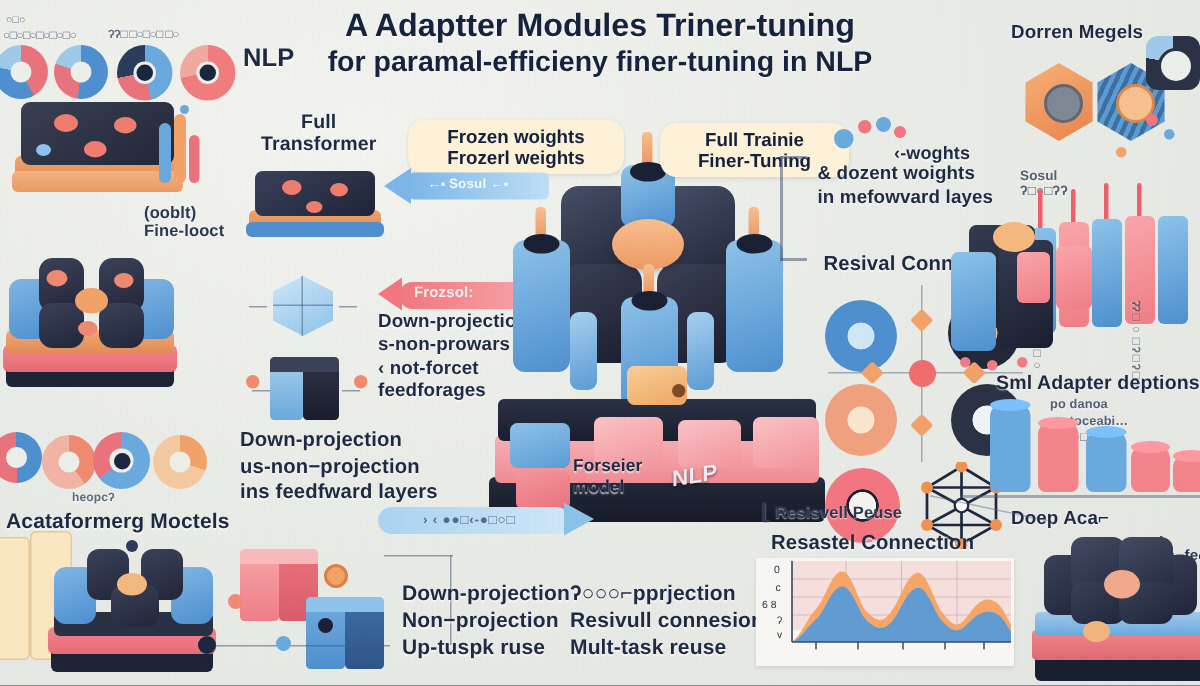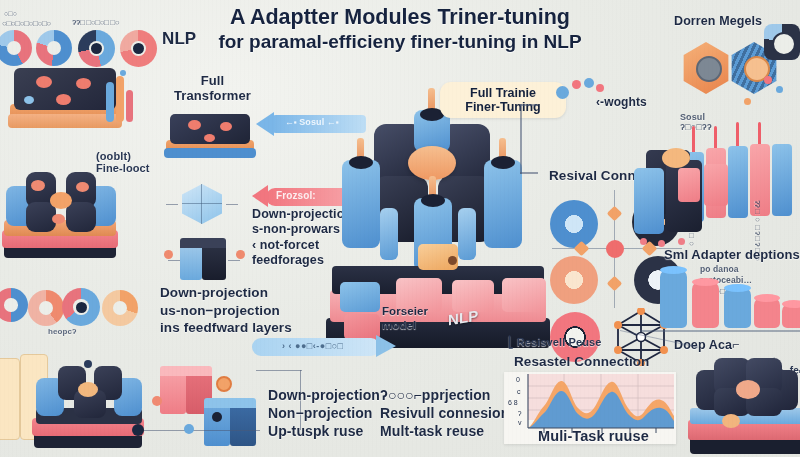--- a/index.html
+++ b/index.html
@@ -110,21 +110,21 @@
     <div class="node" style="left:50px;top:32px;width:15px;height:11px;background:#ef7d6e;border-radius:50%;"></div>
     <div class="node" style="left:18px;top:34px;width:10px;height:8px;background:#8dc3ea;border-radius:50%;"></div>
   </div>
 
   <div class="stack" style="left:106px;top:74px;width:28px;height:48px;">
     <div class="slab" style="left:0;top:8px;width:8px;height:40px;background:#6aa9dd;"></div>
     <div class="slab" style="left:10px;top:2px;width:8px;height:46px;background:#f2a268;"></div>
     <div class="slab" style="left:20px;top:16px;width:7px;height:32px;background:#e8737d;"></div>
   </div>
 
-  <div class="lbl blurry" style="left:96px;top:150px;font-size:11px;color:#2a3854;">
+  <div class="lbl blurry" style="left:96px;top:136px;font-size:11px;color:#2a3854;">
     <span style="white-space:pre-line;">(ooblt)
 Fine-looct</span>
   </div>
 
   <div class="stack" style="left:0px;top:168px;width:124px;height:112px;">
 
     <div class="slab" style="left:4px;top:74px;width:112px;height:16px;background:#1e2335;"></div>
     <div class="slab" style="left:2px;top:62px;width:116px;height:18px;background:linear-gradient(180deg,#f4848c,#e76b76);"></div>
     <div class="slab" style="left:4px;top:52px;width:112px;height:16px;background:linear-gradient(180deg,#f4a777,#e08a52);"></div>
 
@@ -140,20 +140,21 @@
     <div class="node" style="left:52px;top:46px;width:13px;height:10px;background:#ef8a72;"></div>
   </div>
 
   <div class="donut" style="left:-6px;top:288px;width:34px;height:34px;background:conic-gradient(#4e8fcf 0 50%,#e8737d 50% 100%);"></div>
   <div class="donut" style="left:28px;top:290px;width:36px;height:36px;background:conic-gradient(#ef8a6e 0 40%,#f0b3a4 40% 100%);"></div>
   <div class="donut" style="left:62px;top:288px;width:38px;height:38px;background:conic-gradient(#6aa9dd 0 64%,#e8737d 64% 100%);"></div>
   <div class="donutdot" style="left:76px;top:302px;width:11px;height:11px;"></div>
   <div class="donut" style="left:102px;top:290px;width:36px;height:36px;background:conic-gradient(#f2a268 0 30%,#f4c9a0 30% 100%);"></div>
   <div class="lbl blurry" style="left:48px;top:328px;font-size:8px;color:#3d4c68;opacity:.8;">heopcʔ</div>
 
+  <div class="lbl blurry" style="left:4px;top:340px;font-size:14px;">Acataformerg Moctels</div>
 
   <div class="stack" style="left:-8px;top:358px;width:64px;height:88px;">
     <div class="slab" style="left:0;top:0;width:26px;height:80px;background:#fbe6c2;border:1px solid #e5c99b;"></div>
     <div class="slab" style="left:28px;top:-4px;width:26px;height:84px;background:#fbe6c2;border:1px solid #e5c99b;"></div>
   </div>
   <div class="stack" style="left:28px;top:360px;width:122px;height:96px;">
     <div class="slab" style="left:6px;top:70px;width:108px;height:18px;background:#1e2335;"></div>
     <div class="slab" style="left:4px;top:58px;width:112px;height:18px;background:linear-gradient(180deg,#f4848c,#e76b76);"></div>
     <div class="slab" style="left:8px;top:48px;width:106px;height:16px;background:#2b3145;"></div>
     <div class="slab" style="left:8px;top:18px;width:28px;height:38px;background:linear-gradient(160deg,#7fb6e4,#4e8fcf);border-radius:8px;"></div>
@@ -170,20 +171,22 @@
 
   <div class="stack" style="left:164px;top:110px;width:94px;height:52px;">
     <div class="slab" style="left:2px;top:30px;width:88px;height:16px;background:linear-gradient(180deg,#f2a268,#dd8850);"></div>
     <div class="slab" style="left:0;top:38px;width:92px;height:10px;background:#4e8fcf;"></div>
     <div class="slab" style="left:6px;top:4px;width:80px;height:30px;background:linear-gradient(150deg,#39405a,#1f2436);border-radius:5px;"></div>
     <div class="node" style="left:24px;top:10px;width:13px;height:10px;background:#ef7d6e;border-radius:50%;"></div>
     <div class="node" style="left:56px;top:12px;width:12px;height:9px;background:#ef7d6e;border-radius:50%;"></div>
     <div class="node" style="left:40px;top:24px;width:11px;height:8px;background:#ef7d6e;border-radius:50%;"></div>
   </div>
 
+  <div class="pill cream blurry" style="left:272px;top:80px;width:122px;font-size:12.5px;white-space:pre-line;">Frozen woights
+Frozerl weights</div>
 
   <div class="arrow" style="left:256px;top:112px;width:110px;height:24px;">
     <div class="shaft" style="left:16px;top:3px;width:94px;height:18px;background:linear-gradient(90deg,#7ab6e8,#bedef5);border-radius:4px;"></div>
     <div class="head" style="left:0px;top:0px;border-top:12px solid transparent;border-bottom:12px solid transparent;border-right:18px solid #7ab6e8;"></div>
   </div>
   <div class="lbl blurry" style="left:285px;top:117px;font-size:9px;color:#eef6fd;text-shadow:none;">←⬝ Sosul ←⬝</div>
 
   <div class="cube" style="left:176px;top:182px;width:52px;height:48px;">
     <div class="face" style="left:6px;top:2px;width:40px;height:40px;background:linear-gradient(150deg,#cfe6f7,#8dc3ea);clip-path:polygon(50% 0,100% 26%,100% 74%,50% 100%,0 74%,0 26%);"></div>
     <div class="line" style="left:25px;top:2px;width:1px;height:40px;background:#3e5a7a;opacity:.5;"></div>
@@ -236,20 +239,22 @@
     <div class="slab" style="left:167px;top:26px;width:7px;height:26px;background:linear-gradient(180deg,#f6bf8f,#e78f5b);border-radius:3px;"></div>
     <div class="node" style="left:159px;top:44px;width:24px;height:13px;background:#1b2134;border-radius:50%;"></div>
     <div class="slab" style="left:97px;top:64px;width:7px;height:26px;background:linear-gradient(180deg,#f6bf8f,#e78f5b);border-radius:3px;"></div>
     <div class="node" style="left:89px;top:82px;width:24px;height:13px;background:#1b2134;border-radius:50%;"></div>
   </div>
 
   <div class="pill cream blurry" style="left:440px;top:82px;width:104px;font-size:12.5px;white-space:pre-line;">Full Trainie
 Finer-Tuning</div>
 
   <div class="lbl blurry" style="left:596px;top:96px;font-size:12px;">‹-woghts</div>
+  <div class="lbl" style="left:545px;top:108px;font-size:12.5px;white-space:pre-line;line-height:1.25;">&amp; dozent woights
+in mefowvard layes</div>
   <div class="lbl" style="left:549px;top:168px;font-size:13.5px;">Resival Connection</div>
 
   <div class="node" style="left:556px;top:86px;width:13px;height:13px;background:#6aa9dd;"></div>
   <div class="node" style="left:572px;top:80px;width:9px;height:9px;background:#f2767f;"></div>
   <div class="node" style="left:584px;top:78px;width:10px;height:10px;background:#6aa9dd;"></div>
   <div class="node" style="left:596px;top:84px;width:8px;height:8px;background:#f2767f;"></div>
 
   <div class="line" style="left:520px;top:104px;width:1.6px;height:70px;"></div>
   <div class="line" style="left:520px;top:104px;width:18px;height:1.6px;"></div>
   <div class="line" style="left:520px;top:172px;width:18px;height:1.6px;"></div>
@@ -386,21 +391,20 @@
       </g>
       <g stroke="#3d4a63" stroke-width="1">
         <line x1="40" y1="56" x2="40" y2="61"></line>
         <line x1="68" y1="56" x2="68" y2="61"></line>
         <line x1="98" y1="56" x2="98" y2="61"></line>
         <line x1="126" y1="56" x2="126" y2="61"></line>
         <line x1="152" y1="56" x2="152" y2="61"></line>
       </g>
     </svg>
   </div>
-  <div class="lbl blurry" style="left:538px;top:428px;font-size:14.5px;">Muli-Task ruuse</div>
 
   <div class="lbl blurry" style="left:674px;top:14px;font-size:12.5px;">Dorren Megels</div>
 
   <div class="hex" style="left:680px;top:42px;width:52px;height:52px;background:linear-gradient(150deg,#f6b27a,#e8824a);"></div>
   <div class="node" style="left:696px;top:56px;width:22px;height:22px;background:#7d8894;border-radius:50%;border:2px solid #5d6775;"></div>
 
   <div class="hex" style="left:728px;top:42px;width:52px;height:52px;background:repeating-linear-gradient(115deg,#3f6f9f 0 3px,#5b9bd5 3px 6px);"></div>
   <div class="node" style="left:744px;top:56px;width:22px;height:22px;background:#f6c08f;border-radius:50%;border:2px solid #d9884a;"></div>
 
   <div class="node" style="left:764px;top:24px;width:36px;height:36px;background:conic-gradient(#2b3246 0 78%,#9fc9ea 78% 100%);border-radius:8px;"></div>

